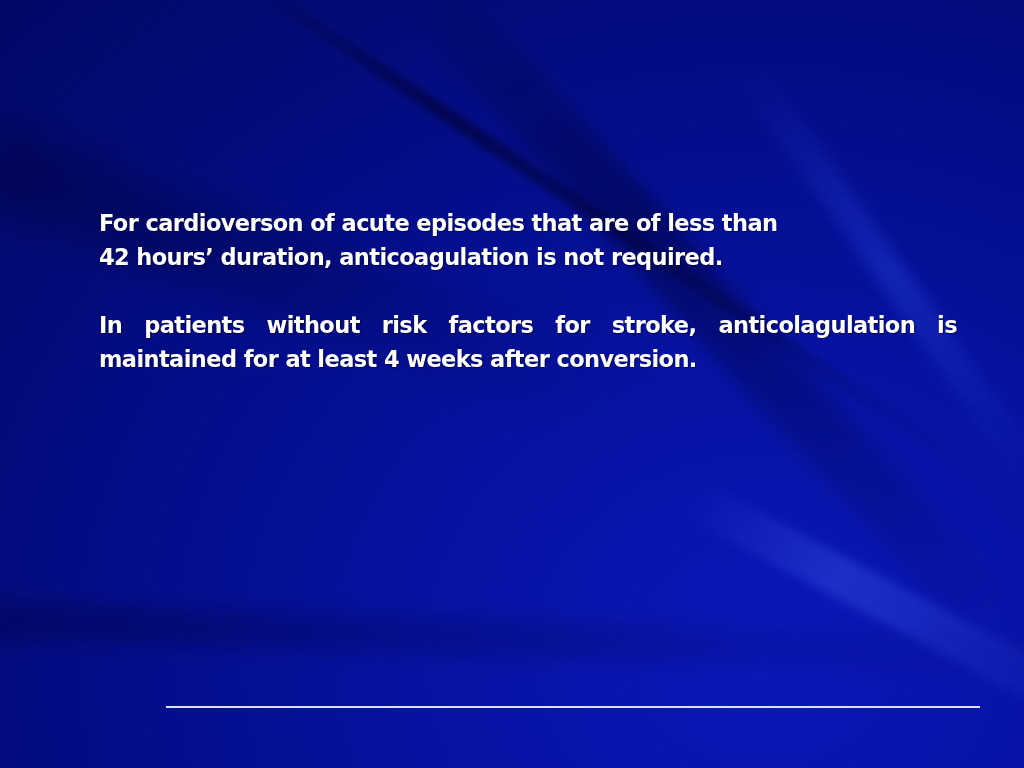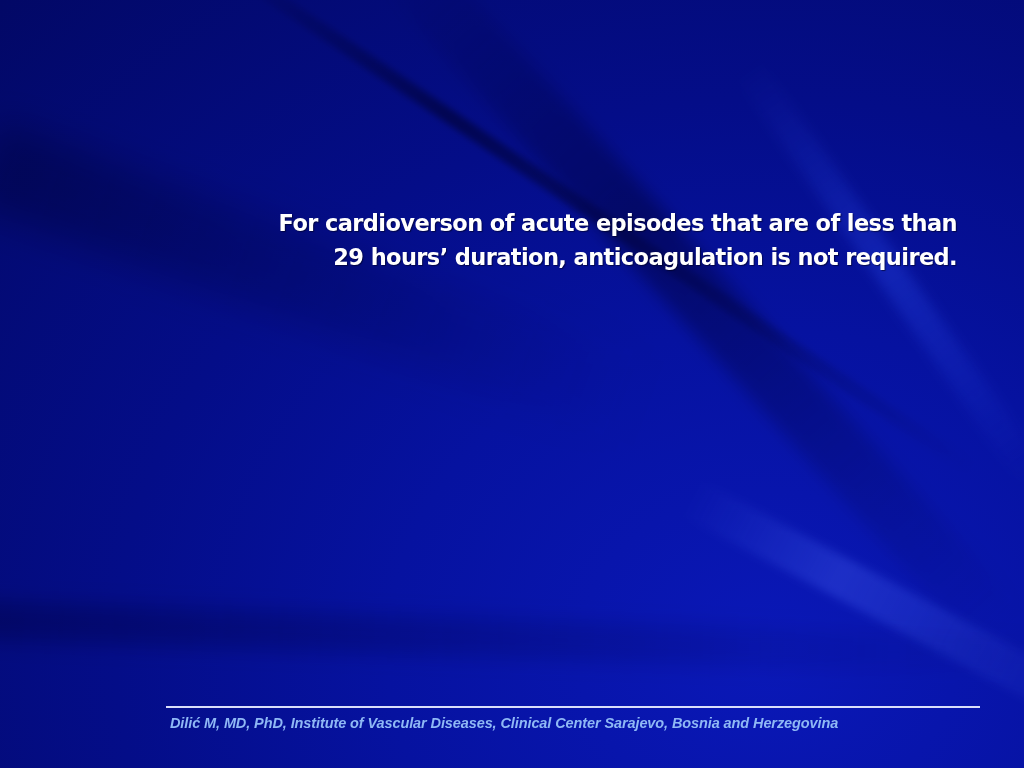--- a/index.html
+++ b/index.html
@@ -71,21 +71,21 @@
       font-size: 22.5px;
       line-height: 34px;
       letter-spacing: -0.6px;
       text-shadow: 1px 1px 1px rgba(0,0,30,0.6);
     }
     .para {
       margin: 0 0 34px 0;
       text-align: justify;
     }
     .para.first {
-      text-align: right;
+      text-align: left;
     }
     .para .line {
       display: block;
     }
     .para.last {
       margin-bottom: 0;
     }
 
     .footer-rule {
       position: absolute;
@@ -116,19 +116,19 @@
   <div class="streak s6"></div>
   <div class="streak s1"></div>
   <div class="streak s2"></div>
   <div class="streak s5"></div>
   <div class="streak s3"></div>
   <div class="streak s4"></div>
 
   <div class="content">
     <p class="para first">
       <span class="line">For cardioverson of acute episodes that are of less than</span>
-      <span class="line">29 hours’ duration, anticoagulation is not required.</span>
+      <span class="line">42 hours’ duration, anticoagulation is not required.</span>
     </p>
+    <p class="para last">In patients without risk factors for stroke, anticolagulation is maintained for at least 4 weeks after conversion.</p>
   </div>
 
   <div class="footer-rule"></div>
-  <div class="footer-text">Dilić M, MD, PhD, Institute of Vascular Diseases, Clinical Center Sarajevo, Bosnia and Herzegovina</div>
 </div>
 
 </body></html>

